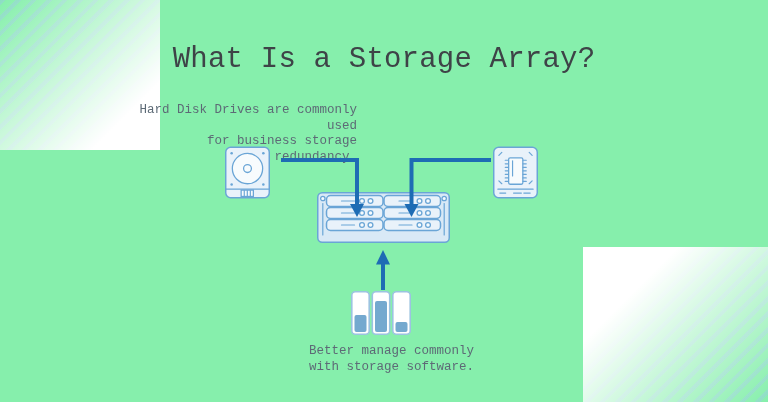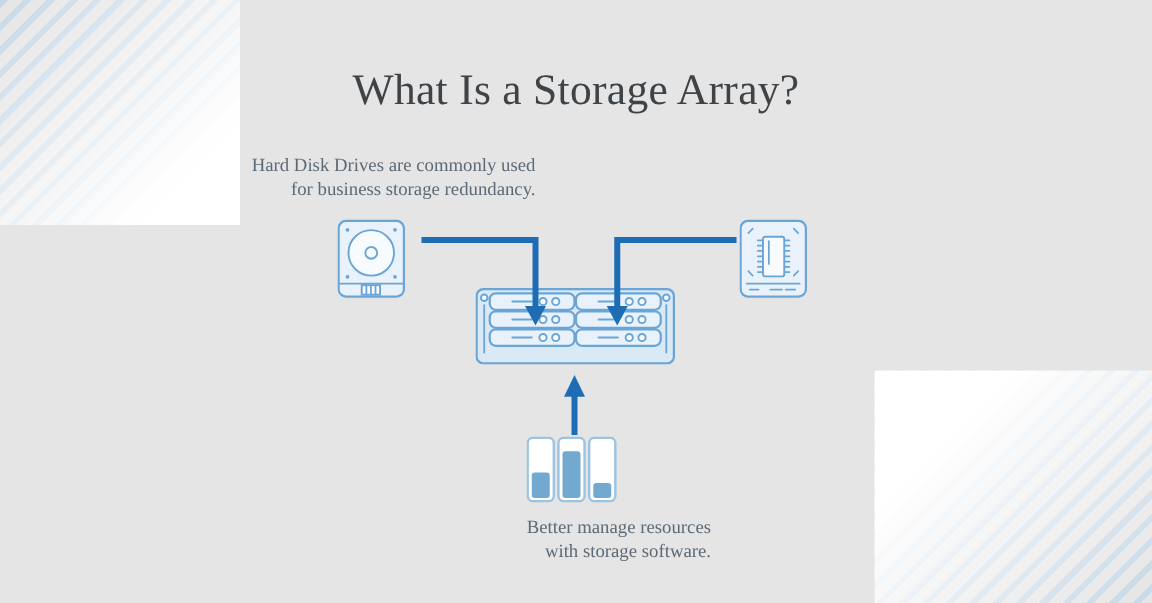--- a/index.html
+++ b/index.html
@@ -1,22 +1,22 @@
 <!DOCTYPE html>
 <html style="--arrow: #1e6cb4; --icon_stroke: #6aa5d6; --icon_fill_light: #e9f2fa; --icon_fill_mid: #d9e9f6; --icon_fill_bright: #f7fbfd; --software_fill: #74a9cf; --software_outline: #9cc3e0; --title_text: #3e4347; --caption_text: #5d6a76; --stripe: rgba(151,196,232,0.40);"><head>
 <meta charset="utf-8">
 <style>
   html, body { margin: 0; padding: 0; background: #fff; }
   .canvas {
     position: relative;
     width: 768px;
     height: 402px;
     overflow: hidden;
-    background: #e5e5e5;
-    font-family: Liberation Serif, serif;
+    background: #86efac;
+    font-family: Liberation Mono, monospace;
   }
   
   .decor-tl {
     position: absolute; top: 0; left: 0; width: 160px; height: 150px;
     background:
       linear-gradient(135deg, rgba(255,255,255,0) 0%, #ffffff 78%),
       repeating-linear-gradient(135deg, var(--stripe) 0px, var(--stripe) 4px, transparent 4px, transparent 11px);
   }
   .decor-br {
     position: absolute; bottom: 0; right: 0; width: 185px; height: 155px;
@@ -63,21 +63,21 @@
 
 <div class="canvas">
 
   <div class="decor-tl"></div>
   <div class="decor-br"></div>
 
   <div class="title">What Is a Storage Array?</div>
 
   <div class="caption caption-hdd">Hard Disk Drives are commonly used
 for business storage redundancy.</div>
-  <div class="caption caption-software">Better manage resources
+  <div class="caption caption-software">Better manage commonly
 with storage software.</div>
 
   <svg class="icon icon-hdd" width="45" height="53" viewBox="0 0 46 53">
     <rect class="outer" x="0.75" y="0.75" width="44.5" height="51.5" rx="5"></rect>
     <circle class="bright" cx="23" cy="22.5" r="15.5"></circle>
     <circle class="bright" cx="23" cy="22.5" r="4"></circle>
     <circle class="dot" cx="6.8" cy="6.8" r="1.3"></circle>
     <circle class="dot" cx="39.2" cy="6.8" r="1.3"></circle>
     <circle class="dot" cx="6.8" cy="38.8" r="1.3"></circle>
     <circle class="dot" cx="39.2" cy="38.8" r="1.3"></circle>

